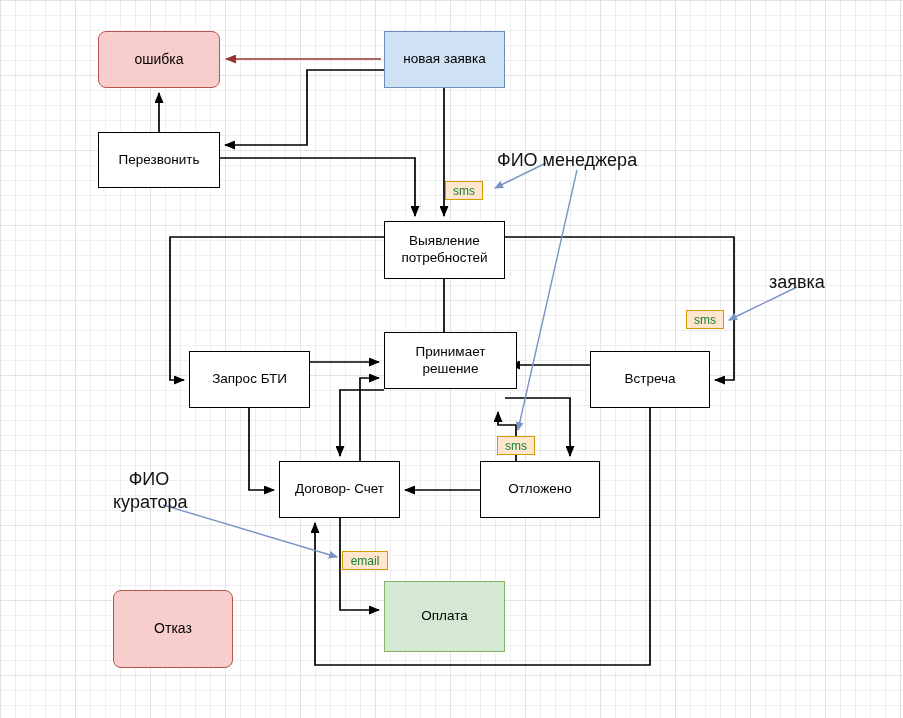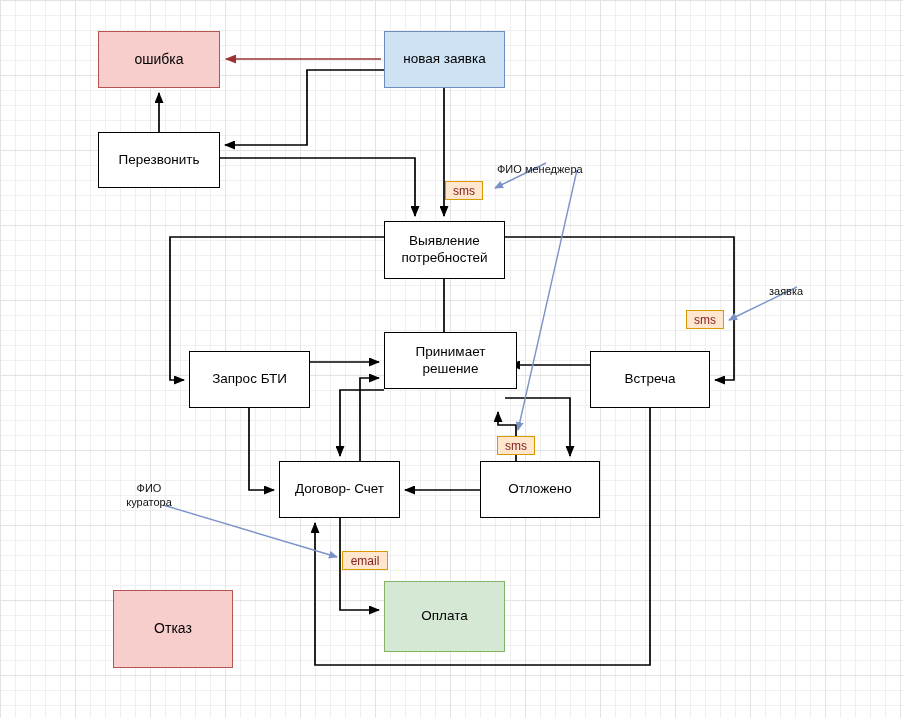--- a/index.html
+++ b/index.html
@@ -14,31 +14,31 @@
     background-size:75px 75px,75px 75px,15px 15px,15px 15px;
     font-family:"Liberation Sans", sans-serif;
   }
   .edges{position:absolute;left:0;top:0;width:903px;height:718px;}
   .node{
     position:absolute;box-sizing:border-box;
     display:flex;align-items:center;justify-content:center;text-align:center;
     font-size:13.5px;line-height:1.25;color:#000;
     background:#ffffff;border:1px solid #000000;padding:2px;
   }
-  .node--danger{background:#f8cecc;border-color:#b85450;}
+  .node--danger{background:#f8cecc;border-color:#b85450;border-radius:8px;}
   .node--info{background:#cfe2f3;border-color:#6c8ebf;}
   .node--success{background:#d5e8d4;border-color:#82b366;}
   .tag{
     position:absolute;box-sizing:border-box;
     display:flex;align-items:center;justify-content:center;
-    font-size:12px;color:#7f1d1d;
+    font-size:12px;color:#15803d;
     background:#ffe6cc;border:1px solid #d79b00;
   }
   .note{
-    position:absolute;font-size:11px;color:#111;line-height:1.3;white-space:nowrap;margin-top:13px;
+    position:absolute;font-size:18px;color:#111;line-height:1.3;white-space:nowrap;
   }
   .note--wrap{white-space:normal;}
 </style>
 </head>
 <body>
 
 <div class="canvas">
 
   <svg class="edges" viewBox="0 0 903 718" xmlns="http://www.w3.org/2000/svg">
     <defs>

